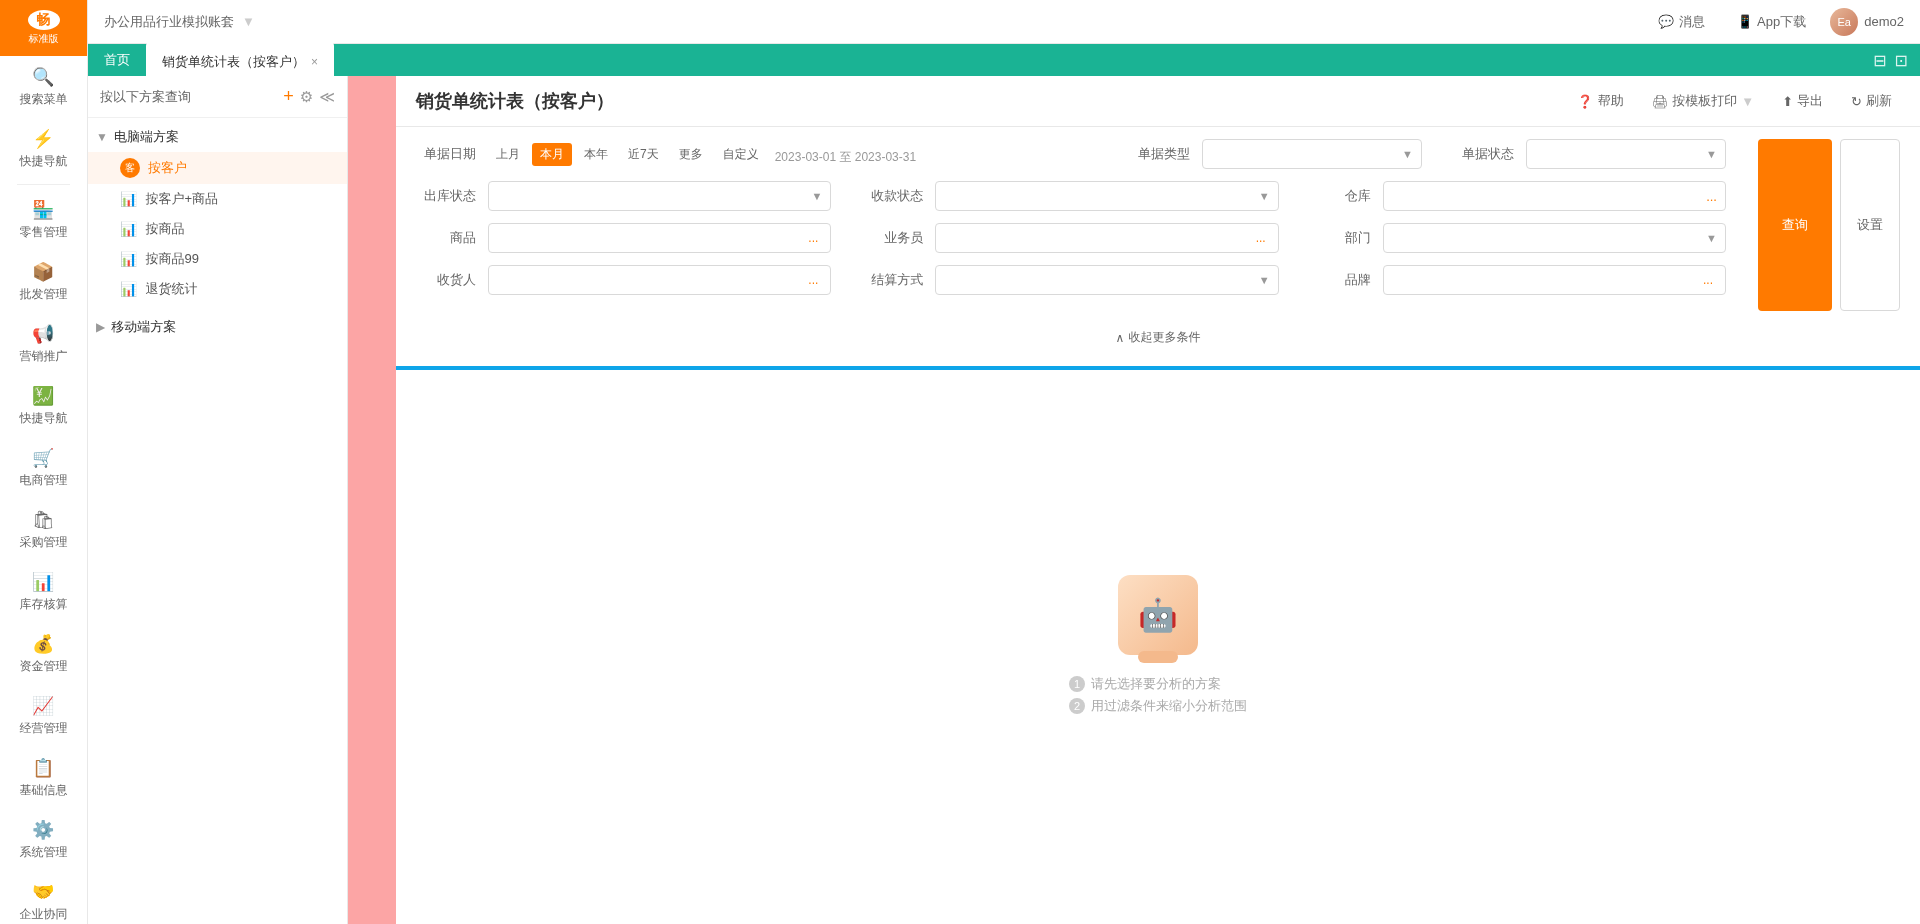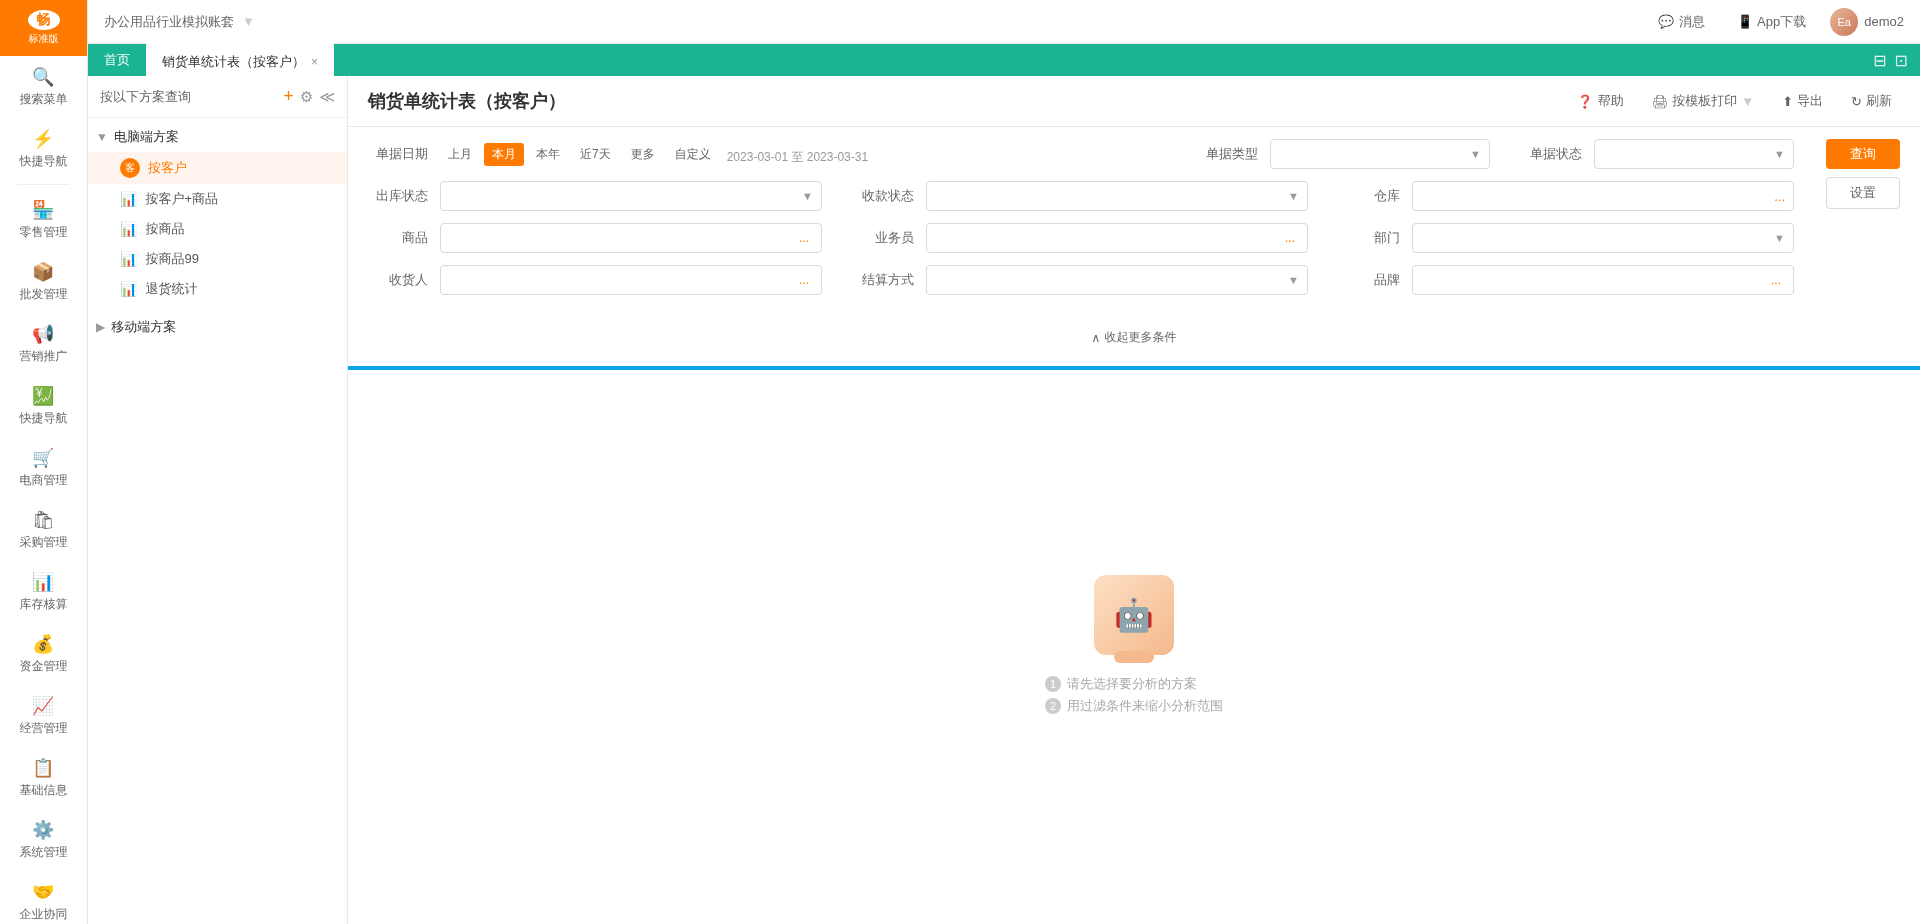--- a/index.html
+++ b/index.html
@@ -130,20 +130,21 @@
       cursor: pointer;
       font-size: 16px;
     }
 
     
     .page-content {
       flex: 1;
       display: flex;
       overflow: hidden;
       background: #fca5a5;
+      gap: 48px;
     }
 
     
     .scheme-panel {
       width: 260px;
       background: #fff;
       border-right: 1px solid #e8e8e8;
       flex-shrink: 0;
       overflow-y: auto;
     }
@@ -281,21 +282,21 @@
       cursor: pointer; font-size: 13px;
     }
     .settings-btn {
       border: 1px solid #d9d9d9; color: #666; background: #fff;
       padding: 6px 16px; border-radius: 4px;
       cursor: pointer; font-size: 13px;
     }
 
     .filter-actions {
       display: flex;
-      flex-direction: column;
+      flex-direction: row;
       gap: 8px;
       margin-left: 16px;
     }
 
     .collapse-btn {
       display: flex; align-items: center; justify-content: center;
       padding: 8px; color: #666; cursor: pointer; font-size: 12px;
       gap: 4px;
     }
 

